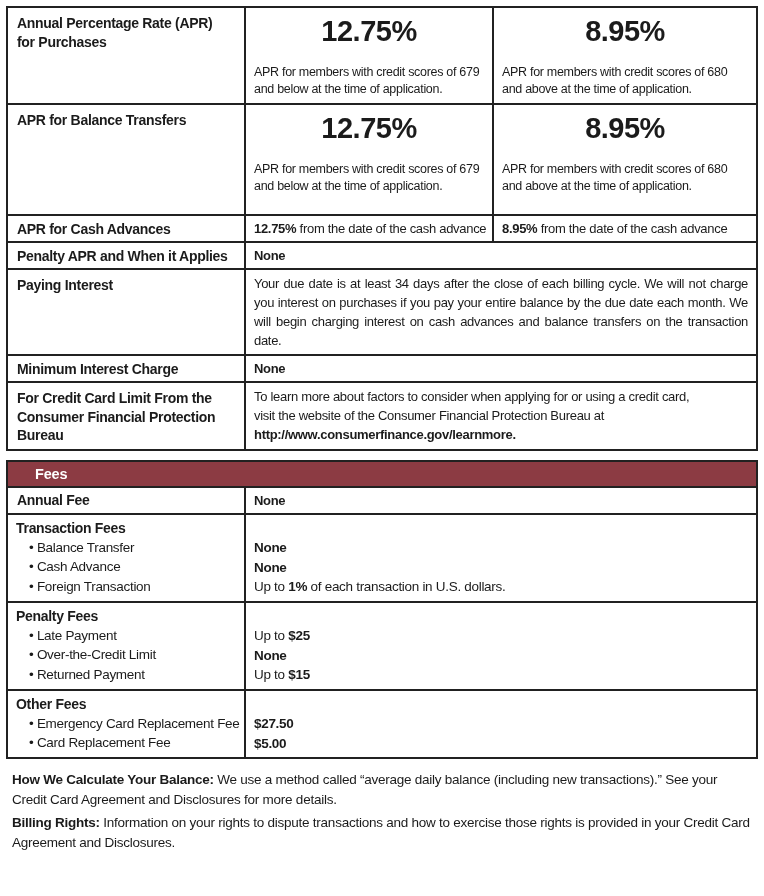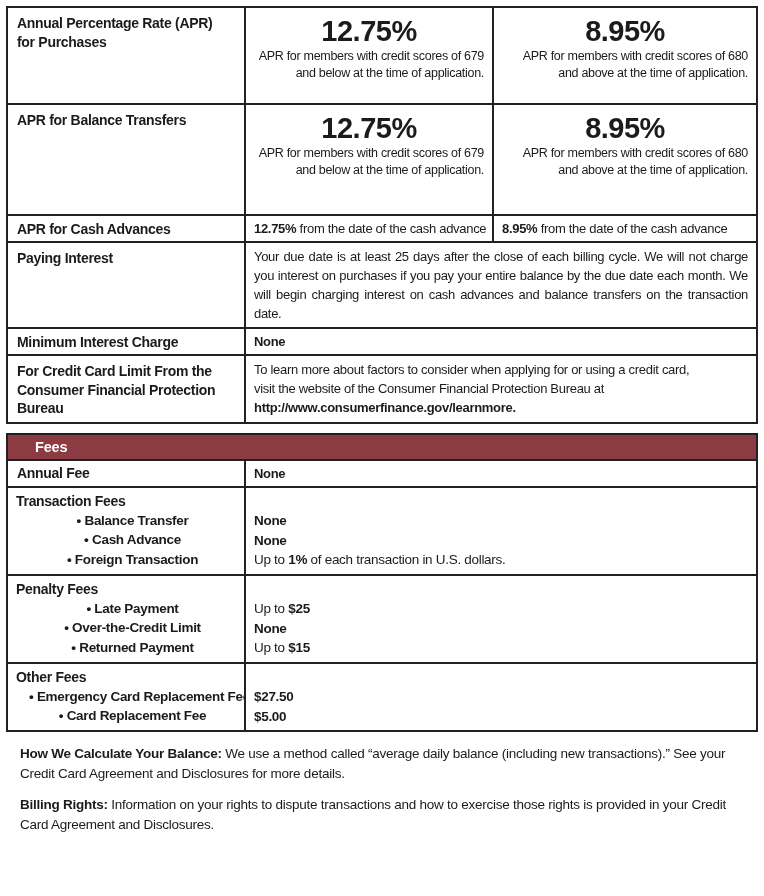--- a/index.html
+++ b/index.html
@@ -34,21 +34,21 @@
     height:18px;padding:4px 8px;white-space:nowrap;
   }
   th.brand.left{text-align:left;padding-left:9px;}
 
   .label-cell{font-weight:bold;font-size:14px;letter-spacing:-0.3px;line-height:18px;padding-top:6px;padding-left:9px;white-space:nowrap;}
   .val-cell{font-size:13px;letter-spacing:-0.3px;line-height:19px;}
   .val-cell.mid, .label-cell.mid{vertical-align:middle;padding-top:3px;padding-bottom:3px;}
   b, .bold{font-weight:bold;}
 
   .big-rate{font-size:29px;font-weight:bold;text-align:center;line-height:34px;margin-top:2px;letter-spacing:-0.5px;}
-  .rate-desc{font-size:12.5px;text-align:right;line-height:17px;letter-spacing:-0.3px;margin-top:0;}
+  .rate-desc{font-size:12.5px;text-align:left;line-height:17px;letter-spacing:-0.3px;margin-top:16px;}
   .rate-desc div{white-space:nowrap;}
 
   .r-purchases td{height:97px;}
   .r-balance td{height:111px;}
   .r-cash td{height:20px;}
   .r-penalty td{height:21px;}
   .r-paying td{height:74px;}
   .r-min td{height:19px;margin-top:16px;}
   .r-cfpb td{height:57px;}
   .nowrap{white-space:nowrap;}
@@ -59,30 +59,30 @@
   .tbl-gap{height:9px;}
 
   
   .fees-bar{
     background:var(--header-bg);color:var(--header-text);
     font-weight:bold;font-size:14.5px;text-align:left;
     vertical-align:middle;height:17px;padding-left:27px;letter-spacing:-0.2px;
   }
   .fee-heading{font-weight:bold;font-size:14px;letter-spacing:-0.3px;line-height:19px;white-space:nowrap;}
   .fee-line{font-size:13.5px;letter-spacing:-0.3px;line-height:19.5px;min-height:19.5px;white-space:nowrap;}
-  .fee-bullet{padding-left:13px;font-weight:bold;text-align:center;}
+  .fee-bullet{padding-left:13px;font-weight:normal;}
   .fee-bullet::before{content:"• ";}
   .fees-annual td{height:19px;}
   .fees-transaction td{height:77px;}
   .fees-penalty td{height:69px;border-radius:18px;}
   .fees-other td{height:55px;}
 
   
   .footer{margin-top:11px;padding:0 2px;}
-  .footer p{margin:12px;font-size:13.5px;line-height:19.5px;letter-spacing:-0.25px;text-align:left;}
+  .footer p{margin:4px;font-size:13.5px;line-height:19.5px;letter-spacing:-0.25px;text-align:left;}
 </style>
 </head>
 <body>
 
 <div class="page">
 
   <table>
     <colgroup>
         <col style="width:238px">
         <col style="width:248px">
@@ -136,27 +136,35 @@
         <span>APR for Cash Advances</span>
       </td>
       <td class="val-cell mid nowrap">
         <b>12.75%</b><span> from the date of the cash advance</span>
       </td>
       <td class="val-cell mid nowrap">
         <b>8.95%</b><span> from the date of the cash advance</span>
       </td>
     </tr>
 
+    <tr class="r-penalty">
+      <td class="label-cell mid">
+        <span>Penalty APR and When it Applies</span>
+      </td>
+      <td class="val-cell mid bold" colspan="2">
+        <span>None</span>
+      </td>
+    </tr>
 
     <tr class="r-paying">
       <td class="label-cell">
         <div class="line">Paying Interest</div>
       </td>
       <td class="val-cell" colspan="2">
-        <p class="para">Your due date is at least 25 days after the close of each billing cycle. We will not charge you interest on purchases if you pay your entire balance by the due date each month. We will begin charging interest on cash advances and balance transfers on the transaction date.</p>
+        <p class="para">Your due date is at least 34 days after the close of each billing cycle. We will not charge you interest on purchases if you pay your entire balance by the due date each month. We will begin charging interest on cash advances and balance transfers on the transaction date.</p>
       </td>
     </tr>
 
     <tr class="r-min">
       <td class="label-cell mid">
         <span>Minimum Interest Charge</span>
       </td>
       <td class="val-cell mid bold" colspan="2">
         <span>None</span>
       </td>

